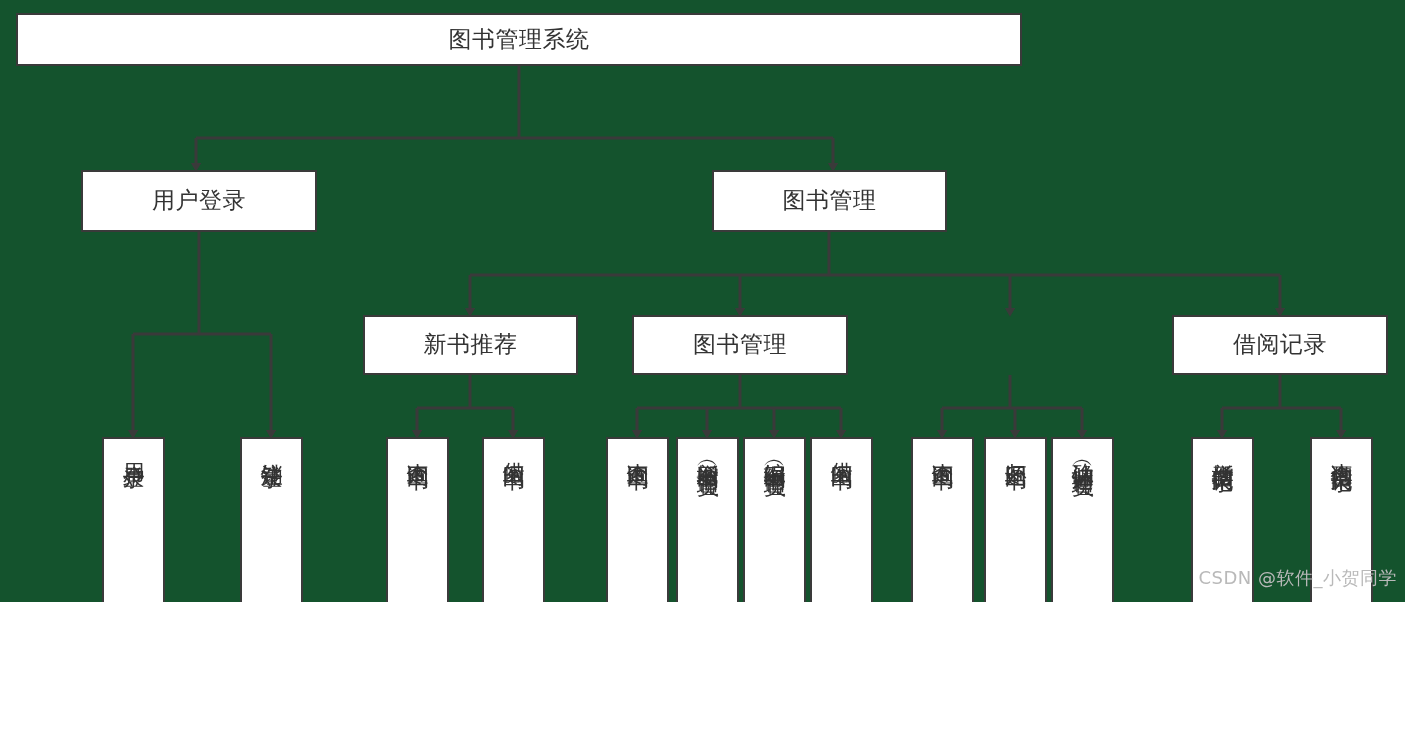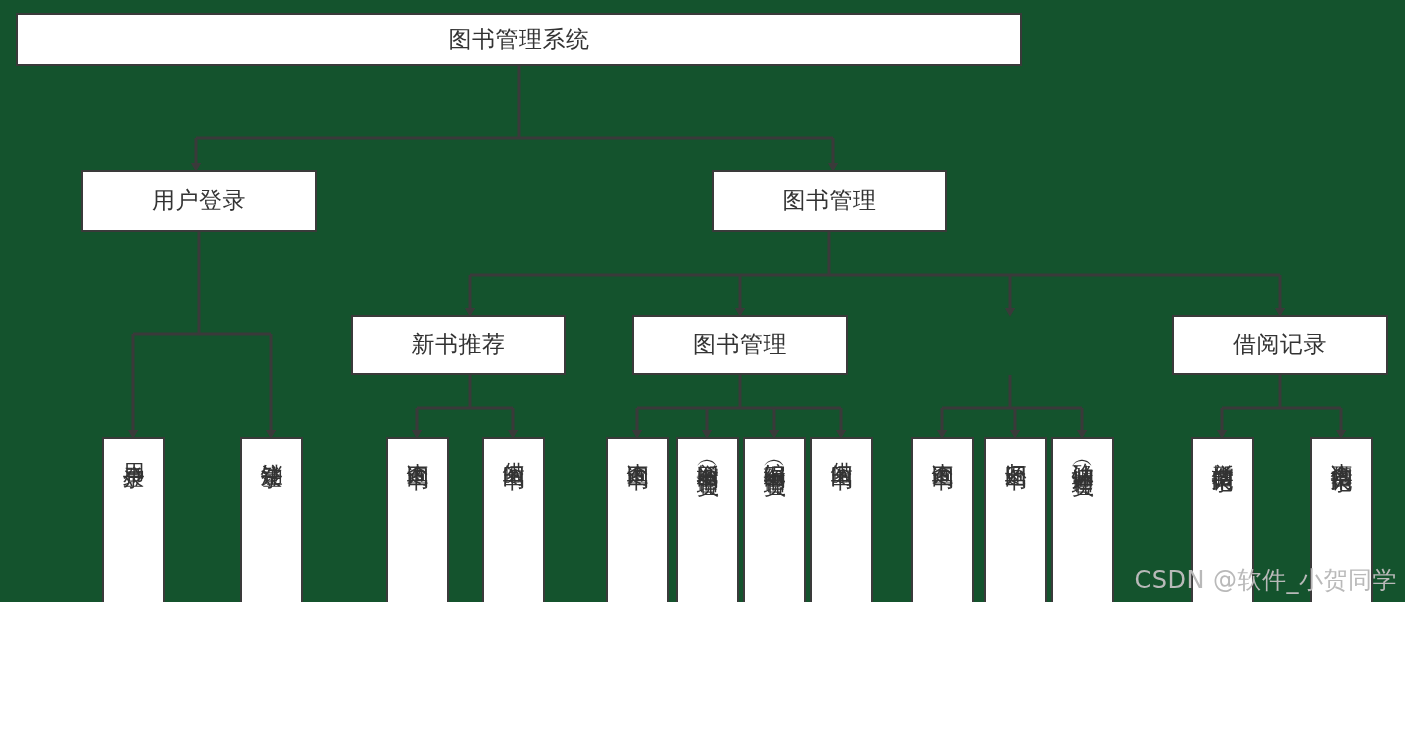--- a/index.html
+++ b/index.html
@@ -54,22 +54,22 @@
     writing-mode: vertical-rl;
     text-orientation: upright;
     -webkit-writing-mode: vertical-rl;
     letter-spacing: 2px;
     text-align: left;
     color: #333333;
   }
   .watermark {
     position: absolute;
     right: 8px;
-    bottom: 6px;
-    font-size: 24px;
+    bottom: 12px;
+    font-size: 18px;
     color: #b9b9b9;
     white-space: nowrap;
     z-index: 5;
     letter-spacing: 0.5px;
   }
 </style>
 </head>
 <body>
 
 <div id="canvas">
@@ -129,21 +129,21 @@
     <span>图书管理系统</span>
   </div>
 
   <div class="node horiz" style="left: 81px; top: 170px; width: 236px; height: 62px;">
     <span>用户登录</span>
   </div>
   <div class="node horiz" style="left: 712px; top: 170px; width: 235px; height: 62px;">
     <span>图书管理</span>
   </div>
 
-  <div class="node horiz" style="left: 351px; top: 315px; width: 215px; height: 60px;">
+  <div class="node horiz" style="left: 363px; top: 315px; width: 215px; height: 60px;">
     <span>新书推荐</span>
   </div>
   <div class="node horiz" style="left: 632px; top: 315px; width: 216px; height: 60px;">
     <span>图书管理</span>
   </div>
   <div class="node horiz" style="left: 1172px; top: 315px; width: 216px; height: 60px;">
     <span>借阅记录</span>
   </div>
 
   <div class="node leaf" style="left: 102px; top: 437px; width: 63px; height: 297px;">

